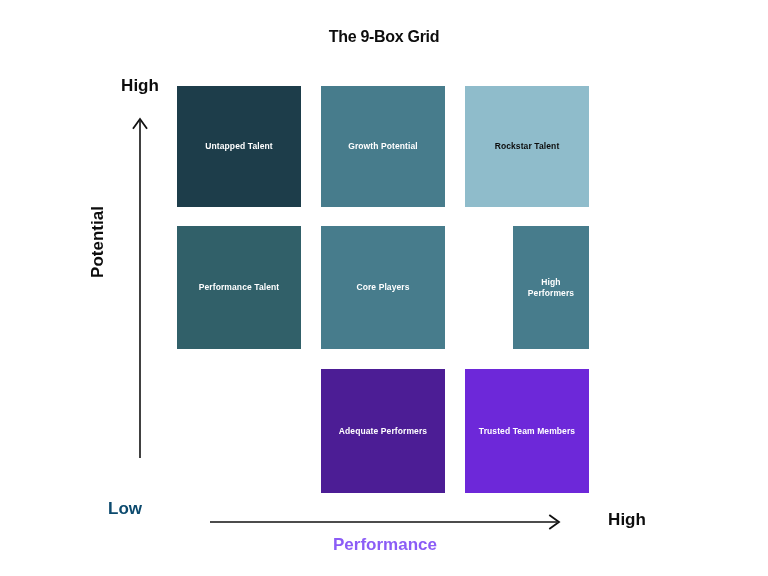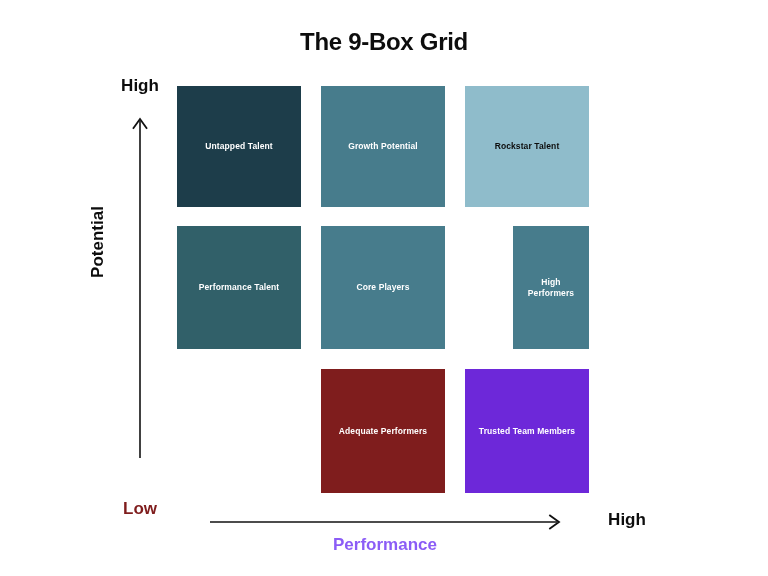--- a/index.html
+++ b/index.html
@@ -22,21 +22,21 @@
     background: #ffffff;
   }
 
   
   .title {
     position: absolute;
     left: 0;
     top: 28px;
     width: 768px;
     text-align: center;
-    font-size: 24px;
+    font-size: 16px;
     font-weight: 800;
     letter-spacing: -0.3px;
     color: #0d0d0d;
     font-family: "Liberation Sans", sans-serif;
   }
 
   
   .grid {
     position: absolute;
     left: 177px;
@@ -75,24 +75,24 @@
     text-align: center;
     font-size: 17px;
     font-weight: 800;
     color: #0d0d0d;
   }
   .y-low {
     position: absolute;
     left: 108px;
     top: 499px;
     width: 64px;
-    text-align: center;
+    text-align: left;
     font-size: 17px;
     font-weight: 800;
-    color: #7f1d1d;
+    color: #0c4a6e;
   }
   .y-title {
     position: absolute;
     left: -2px;
     top: 232px;
     width: 200px;
     text-align: center;
     font-size: 17px;
     font-weight: 800;
     color: #0d0d0d;
@@ -172,18 +172,18 @@
 
     <div class="cell r1 c3 dark-text" style="background-color: rgb(143, 188, 203);">Rockstar Talent</div>
 
     <div class="cell r2 c1 light-text" style="background-color: rgb(49, 96, 105);">Performance Talent</div>
 
     <div class="cell r2 c2 light-text" style="background-color: rgb(71, 124, 140);">Core Players</div>
 
     <div class="cell r2 c3 light-text" style="background-color: rgb(71, 124, 140); margin-left: 48px;">High Performers</div>
 
 
-    <div class="cell r3 c2 light-text" style="background-color: #7f1d1d;">Adequate Performers</div>
+    <div class="cell r3 c2 light-text" style="background-color: #4c1d95;">Adequate Performers</div>
 
     <div class="cell r3 c3 light-text" style="background-color: #6d28d9;">Trusted Team Members</div>
 
   </div>
 </div>
 
 </body></html>

